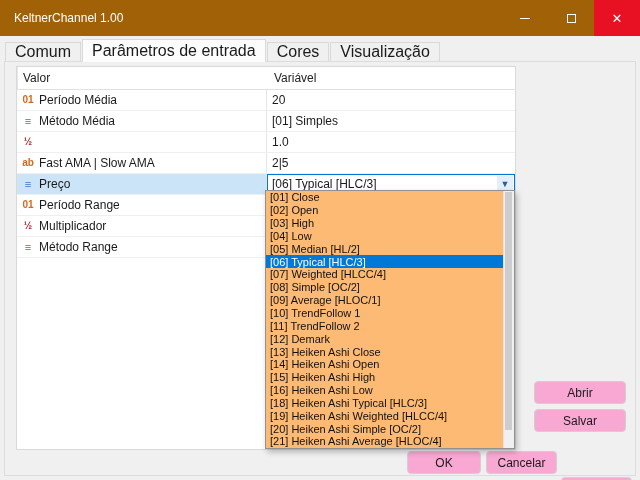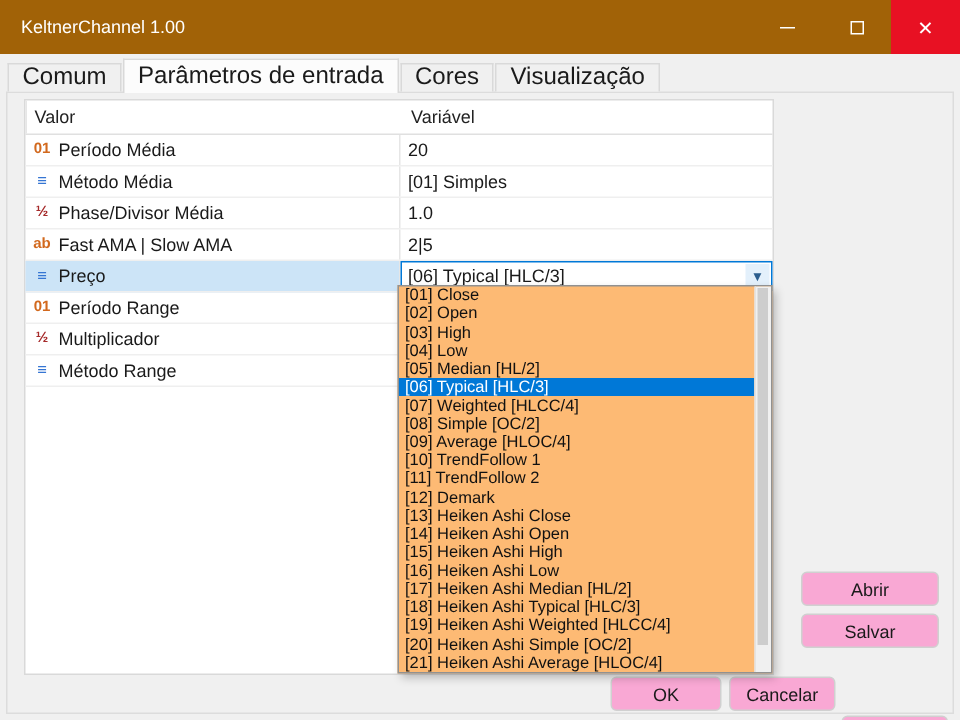--- a/index.html
+++ b/index.html
@@ -116,21 +116,20 @@
     <div class="cell var">
       <span class="ticon enum">≡</span>
       <span>Método Média</span>
     </div>
     <div class="cell val">[01] Simples</div>
   </div>
 
   <div class="trow">
     <div class="cell var">
       <span class="ticon double">½</span>
-      <span>Phase/Divisor Média</span>
     </div>
     <div class="cell val">1.0</div>
   </div>
 
   <div class="trow">
     <div class="cell var">
       <span class="ticon string">ab</span>
       <span>Fast AMA | Slow AMA</span>
     </div>
     <div class="cell val">2|5</div>
@@ -177,29 +176,28 @@
 <div class="dropdown">
   <div class="dd-list">
     <div class="dd-opt">[01] Close</div>
     <div class="dd-opt">[02] Open</div>
     <div class="dd-opt">[03] High</div>
     <div class="dd-opt">[04] Low</div>
     <div class="dd-opt">[05] Median [HL/2]</div>
     <div class="dd-opt sel">[06] Typical [HLC/3]</div>
     <div class="dd-opt">[07] Weighted [HLCC/4]</div>
     <div class="dd-opt">[08] Simple [OC/2]</div>
-    <div class="dd-opt">[09] Average [HLOC/4]</div>
+    <div class="dd-opt">[09] Average [HLOC/1]</div>
     <div class="dd-opt">[10] TrendFollow 1</div>
     <div class="dd-opt">[11] TrendFollow 2</div>
     <div class="dd-opt">[12] Demark</div>
     <div class="dd-opt">[13] Heiken Ashi Close</div>
     <div class="dd-opt">[14] Heiken Ashi Open</div>
     <div class="dd-opt">[15] Heiken Ashi High</div>
     <div class="dd-opt">[16] Heiken Ashi Low</div>
-    <div class="dd-opt">[17] Heiken Ashi Median [HL/2]</div>
     <div class="dd-opt">[18] Heiken Ashi Typical [HLC/3]</div>
     <div class="dd-opt">[19] Heiken Ashi Weighted [HLCC/4]</div>
     <div class="dd-opt">[20] Heiken Ashi Simple [OC/2]</div>
     <div class="dd-opt">[21] Heiken Ashi Average [HLOC/4]</div>
   </div>
   <div class="dd-scrollbar">
     <div class="dd-thumb"></div>
   </div>
 </div>
 

